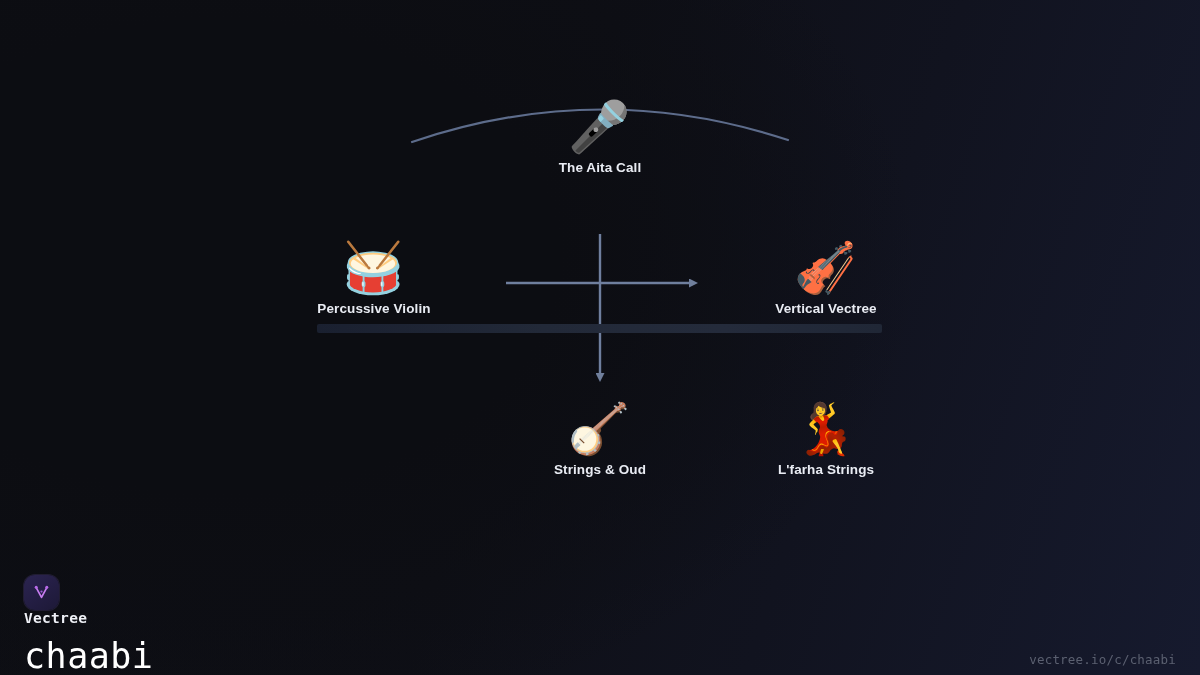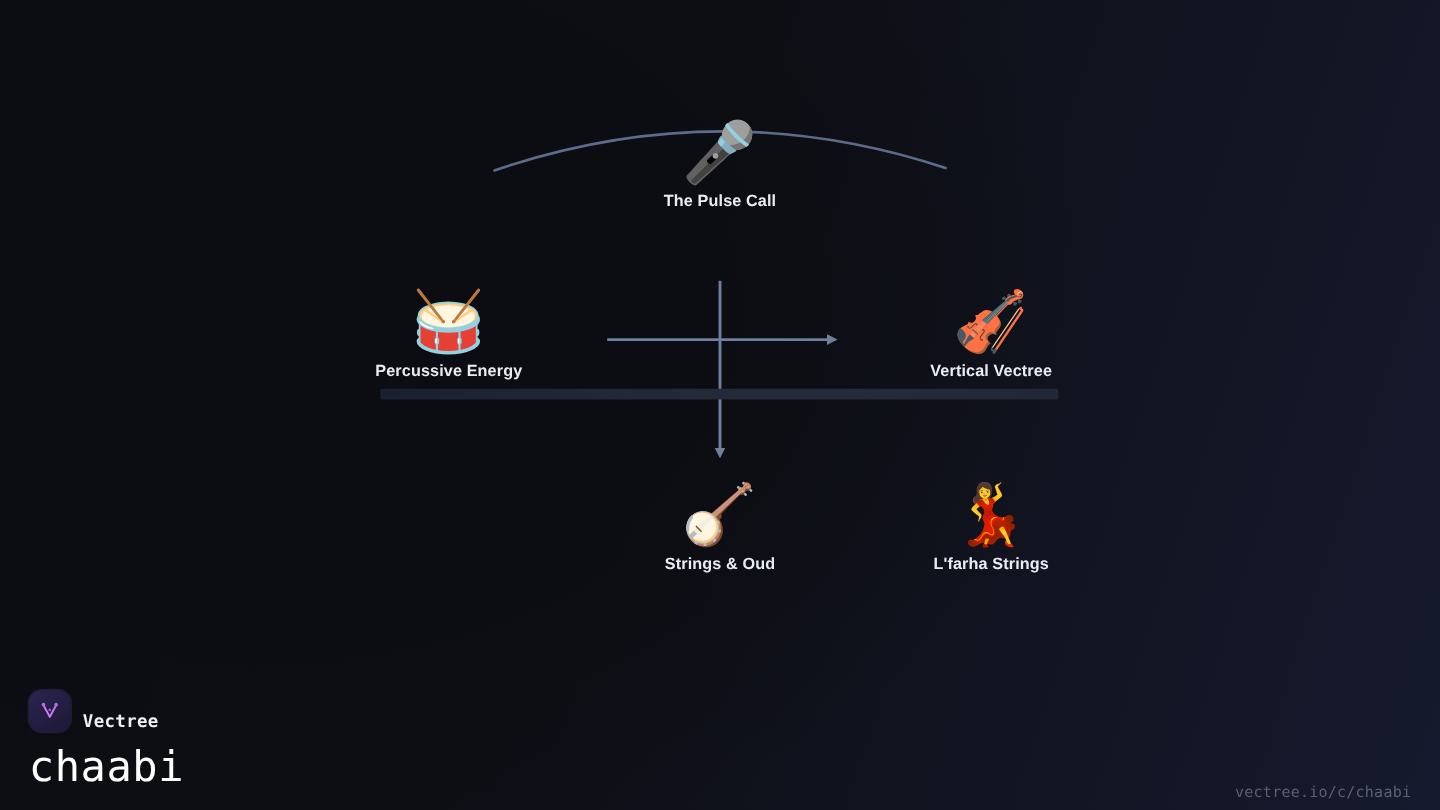--- a/index.html
+++ b/index.html
@@ -65,22 +65,22 @@
   }
 
   
   #brand {
     position: absolute;
     left: 24px;
     top: 575px;
   }
   #brand-row {
     display: flex;
-    align-items: flex-end;
-    gap: 10px;
+    align-items: flex-start;
+    flex-direction: column;
   }
   #brand-mark {
     width: 35px;
     height: 35px;
     border-radius: 11px;
     background: linear-gradient(145deg, #2b2450 0%, #241e44 50%, #1d1937 100%);
     display: flex;
     align-items: center;
     justify-content: center;
     box-shadow: 0 0 0 1px rgba(140,110,220,0.16);
@@ -130,26 +130,26 @@
 
     <line x1="506" y1="283" x2="690" y2="283" stroke="#6f7f9e" stroke-width="2.4" marker-end="url(#arrowRight)"></line>
 
     <line x1="600" y1="234" x2="600" y2="374" stroke="#6f7f9e" stroke-width="2.4" marker-end="url(#arrowDown)"></line>
   </svg>
 
   <div class="band" id="center-band" style="left:317px; top:324px; width:565px; height:9px;"></div>
 
   <div class="node" style="left:600px; top:98px;">
     <span class="glyph">🎤</span>
-    <span class="caption">The Pulse Call</span>
+    <span class="caption">The Aita Call</span>
   </div>
 
   <div class="node" style="left:374px; top:239px;">
     <span class="glyph">🥁</span>
-    <span class="caption">Percussive Energy</span>
+    <span class="caption">Percussive Violin</span>
   </div>
 
   <div class="node" style="left:826px; top:239px;">
     <span class="glyph">🎻</span>
     <span class="caption">Vertical Vectree</span>
   </div>
 
   <div class="node" style="left:600px; top:400px;">
     <span class="glyph">🪕</span>
     <span class="caption">Strings &amp; Oud</span>

